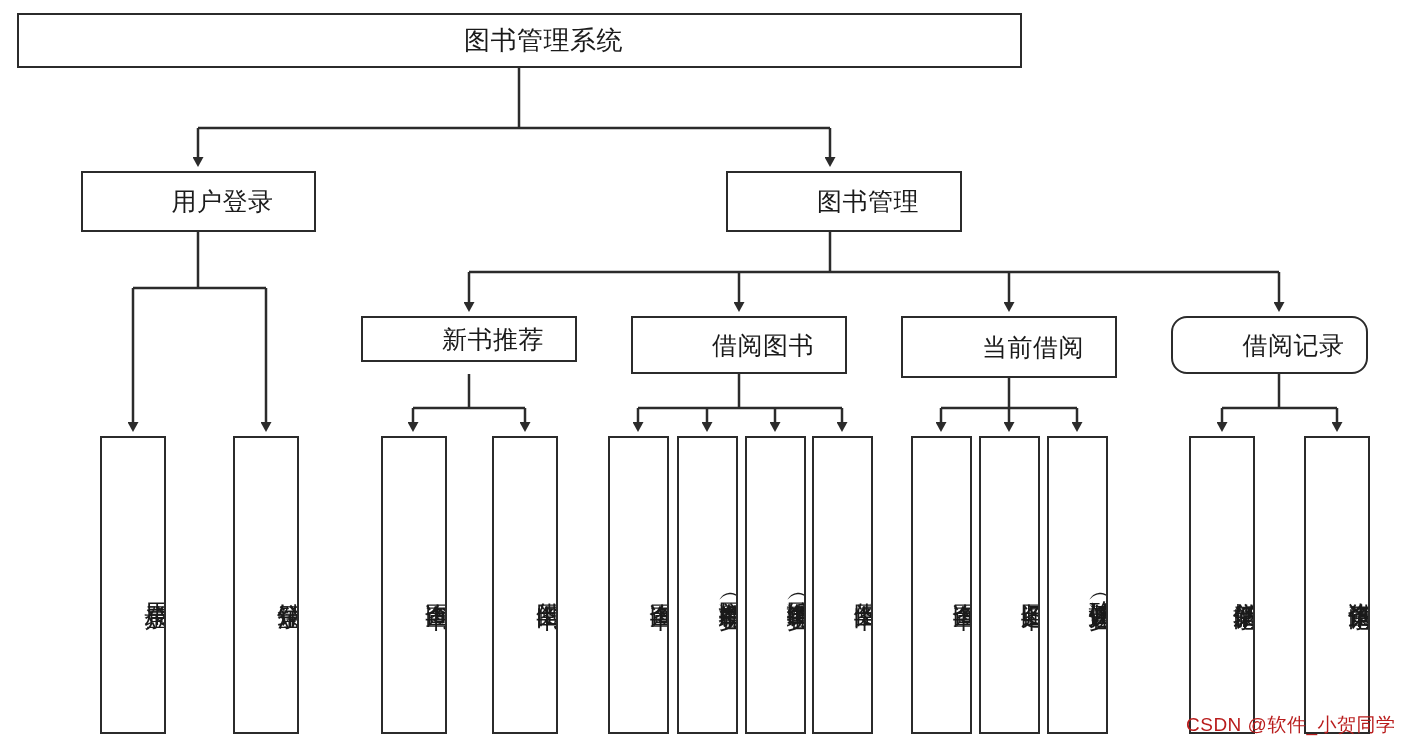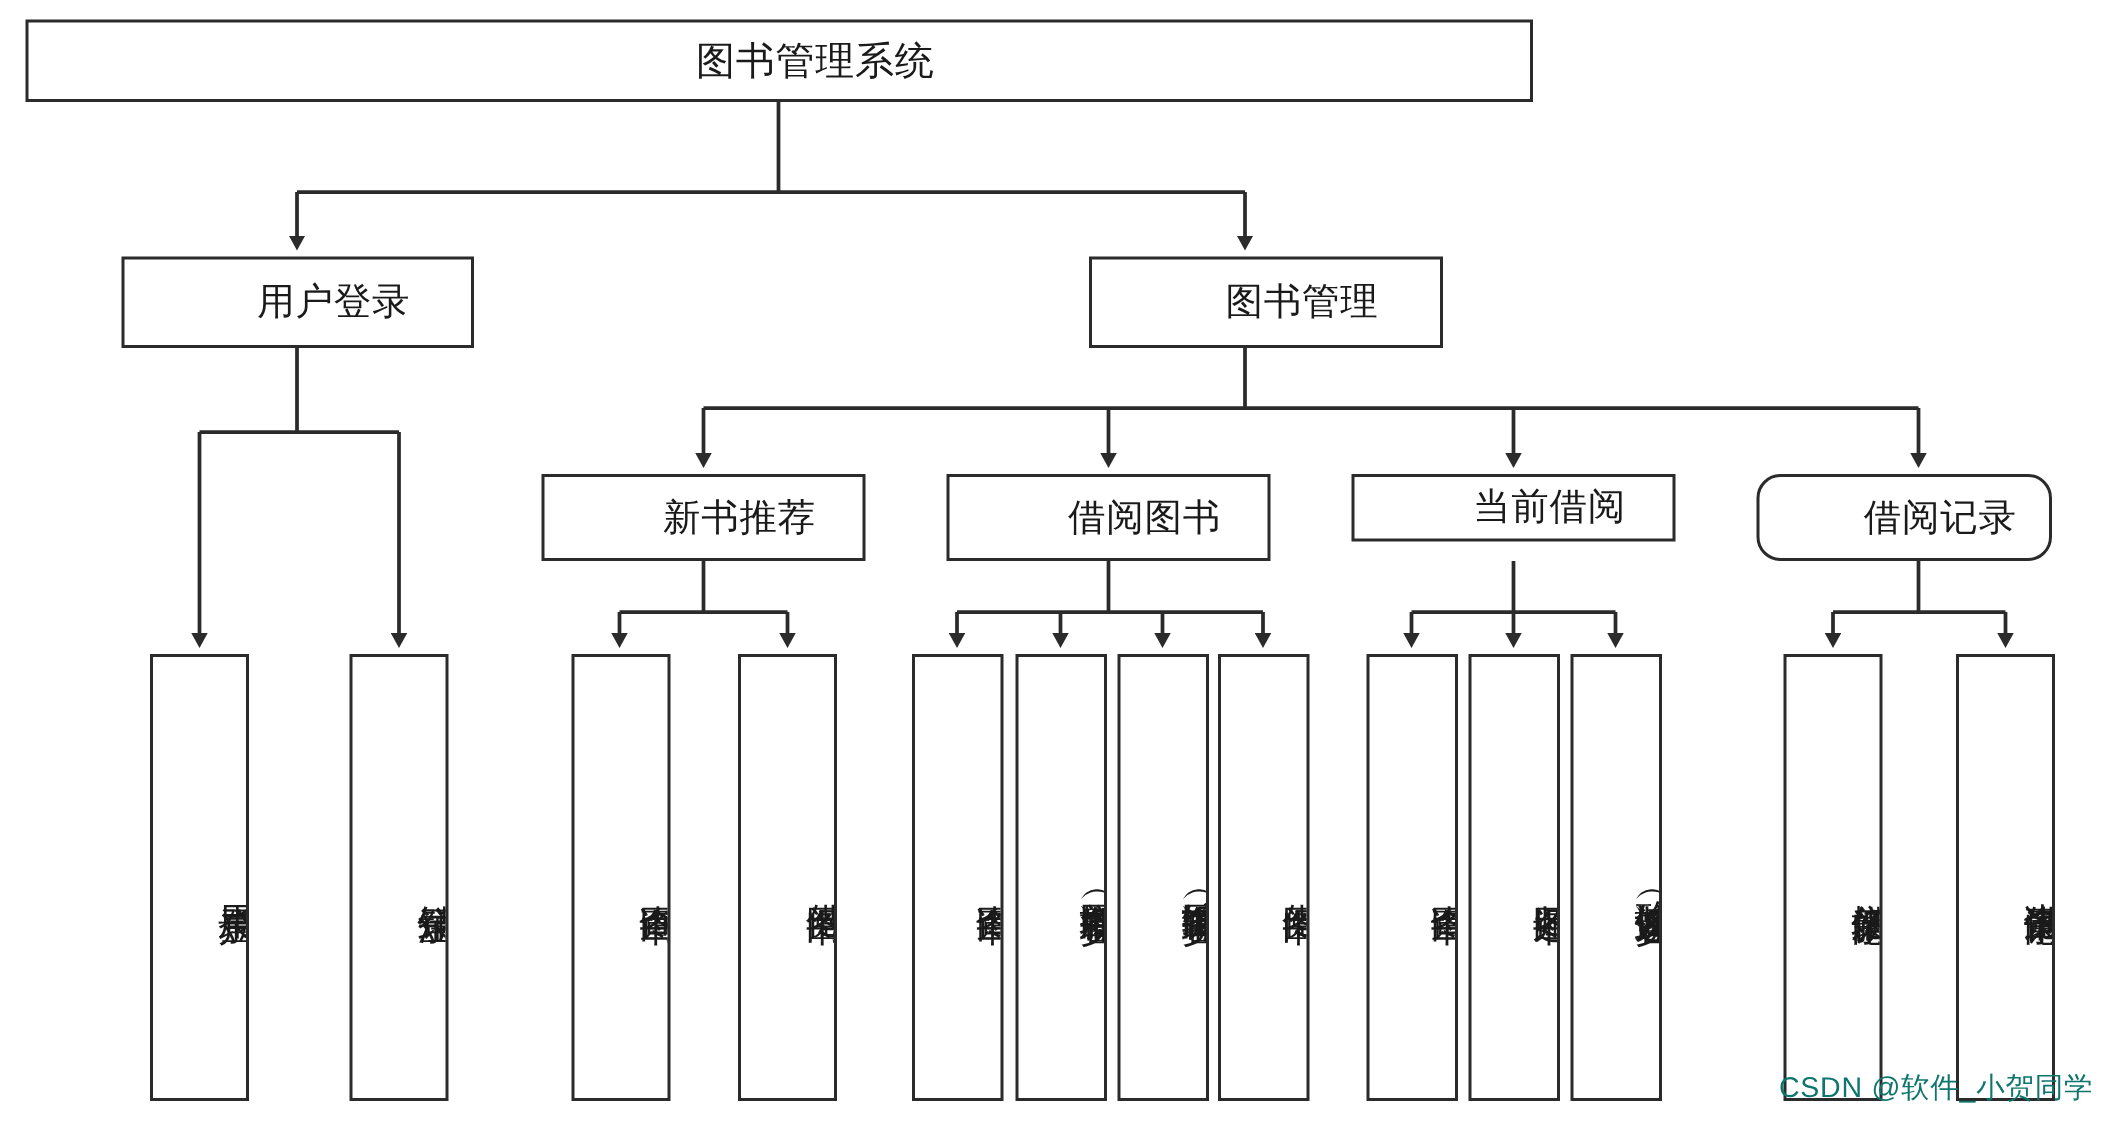--- a/index.html
+++ b/index.html
@@ -61,21 +61,21 @@
     font-size: 25px;
     line-height: 1.06;
     letter-spacing: 1px;
     max-height: 100%;
   }
   .watermark {
     position: absolute;
     left: 1186px;
     top: 712px;
     font-size: 19px;
-    color: #0f766e;
+    color: #b91c1c;
     letter-spacing: 0.5px;
     white-space: nowrap;
   }
 </style>
 </head>
 <body>
 
 <div id="canvas">
 
   <svg class="edges" viewBox="0 0 1405 747">
@@ -133,27 +133,27 @@
     <span class="label">图书管理系统</span>
   </div>
 
   <div class="node horiz" style="left:81px; top:171px; width:235px; height:61px;">
     <span class="label">用户登录</span>
   </div>
   <div class="node horiz" style="left:711px; top:171px; width:236px; height:61px;margin-left:15px;">
     <span class="label">图书管理</span>
   </div>
 
-  <div class="node horiz" style="left:361px; top:316px; width:216px; height:58px;">
+  <div class="node horiz" style="left:361px; top:316px; width:216px; height:46px;">
     <span class="label">新书推荐</span>
   </div>
   <div class="node horiz" style="left:631px; top:316px; width:216px; height:58px;">
     <span class="label">借阅图书</span>
   </div>
-  <div class="node horiz" style="left:901px; top:316px; width:216px; height:45px;">
+  <div class="node horiz" style="left:901px; top:316px; width:216px; height:62px;">
     <span class="label">当前借阅</span>
   </div>
   <div class="node horiz" style="left:1171px; top:316px; width:197px; height:58px;border-radius:16px;">
     <span class="label">借阅记录</span>
   </div>
 
   <div class="node vert" style="left:100px; top:436px; width:66px; height:298px;">
     <span class="label">用户登录</span>
   </div>
   <div class="node vert" style="left:233px; top:436px; width:66px; height:298px;">

